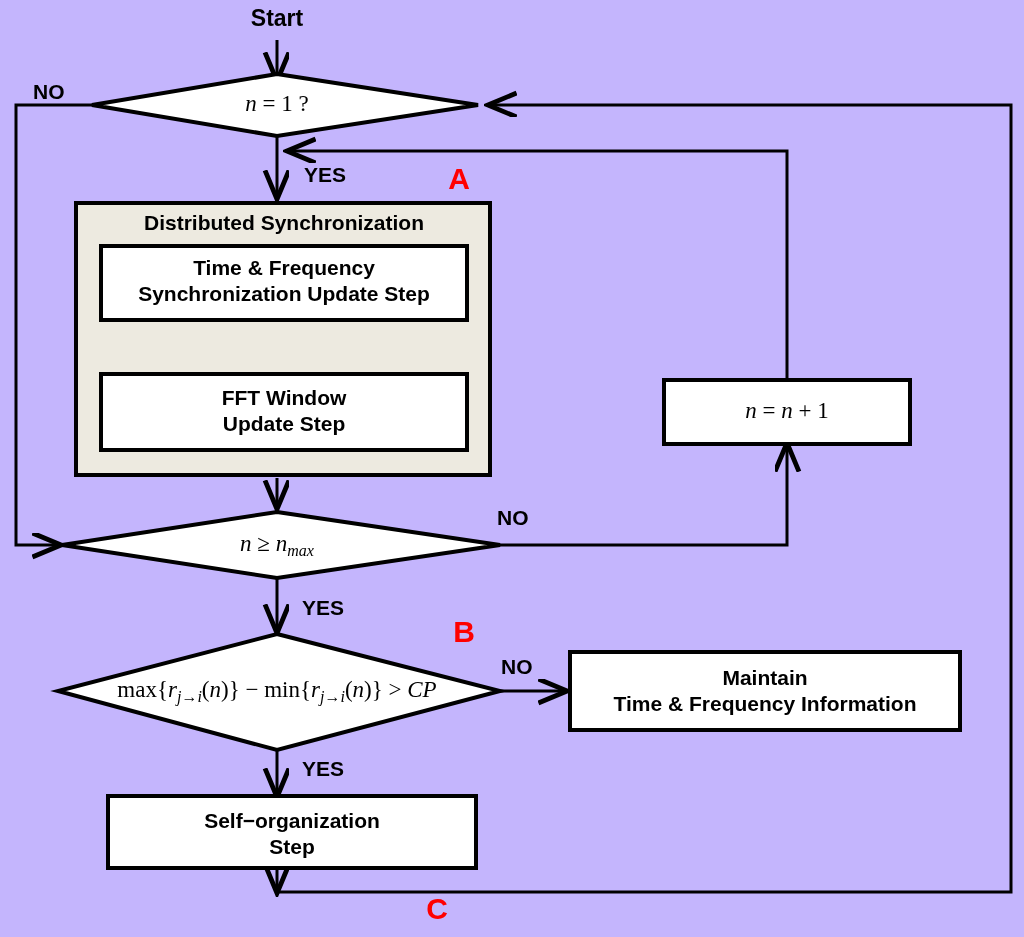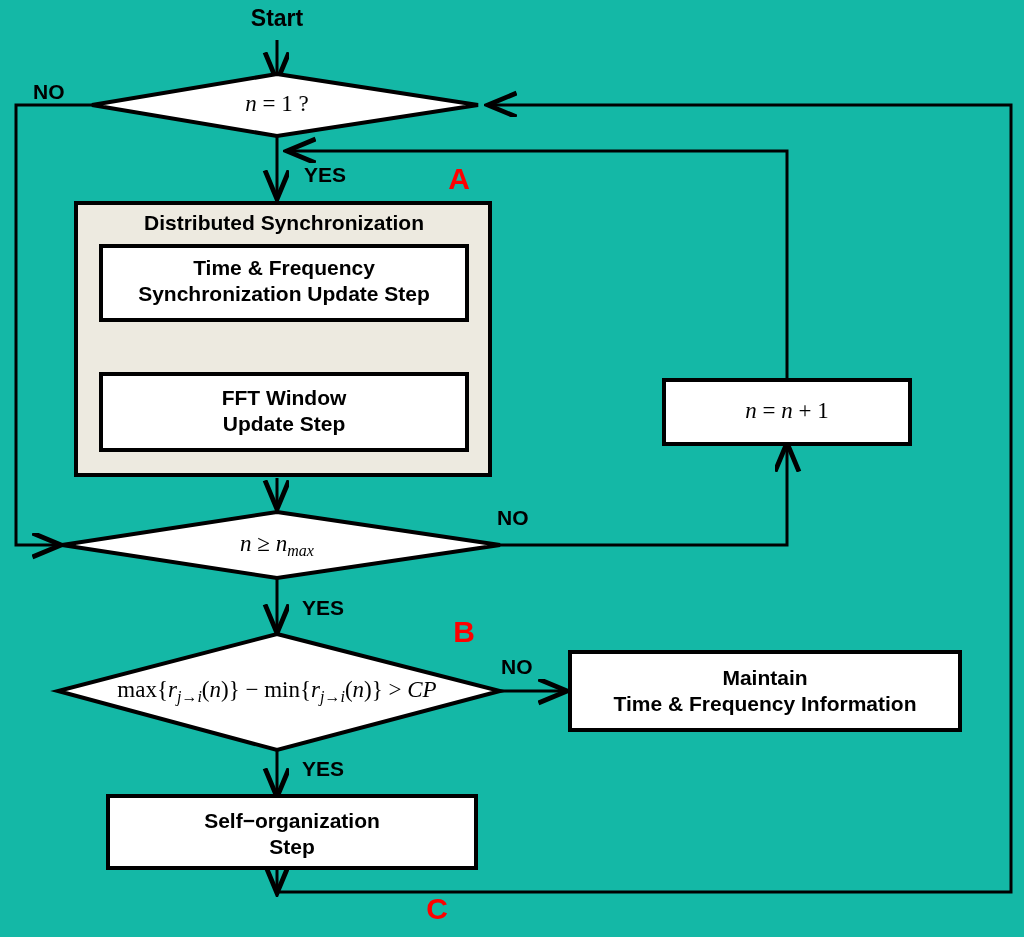--- a/index.html
+++ b/index.html
@@ -4,21 +4,21 @@
 <style>
   html, body {
     margin: 0;
     padding: 0;
     background: #ffffff;
   }
   #page {
     position: relative;
     width: 1024px;
     height: 937px;
-    background: #14b8a6;
+    background: #c4b5fd;
     font-family: "Liberation Sans", sans-serif;
     overflow: hidden;
   }
   svg { display: block; }
 
   .edge {
     stroke: #000000;
     stroke-width: 3;
     fill: none;
   }

